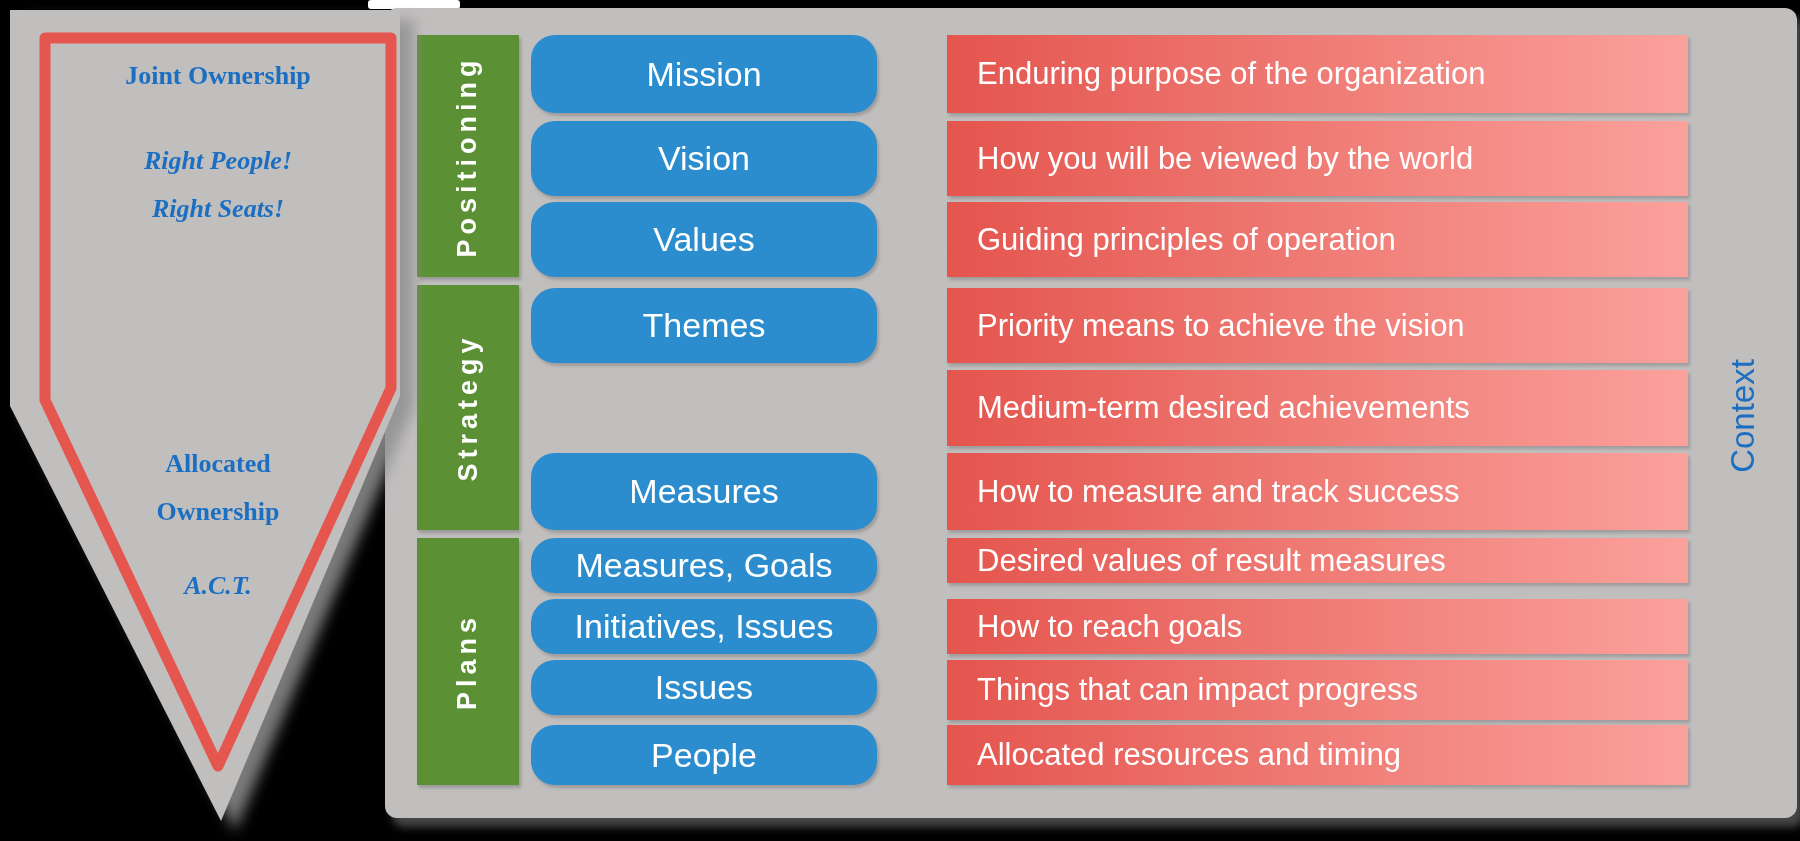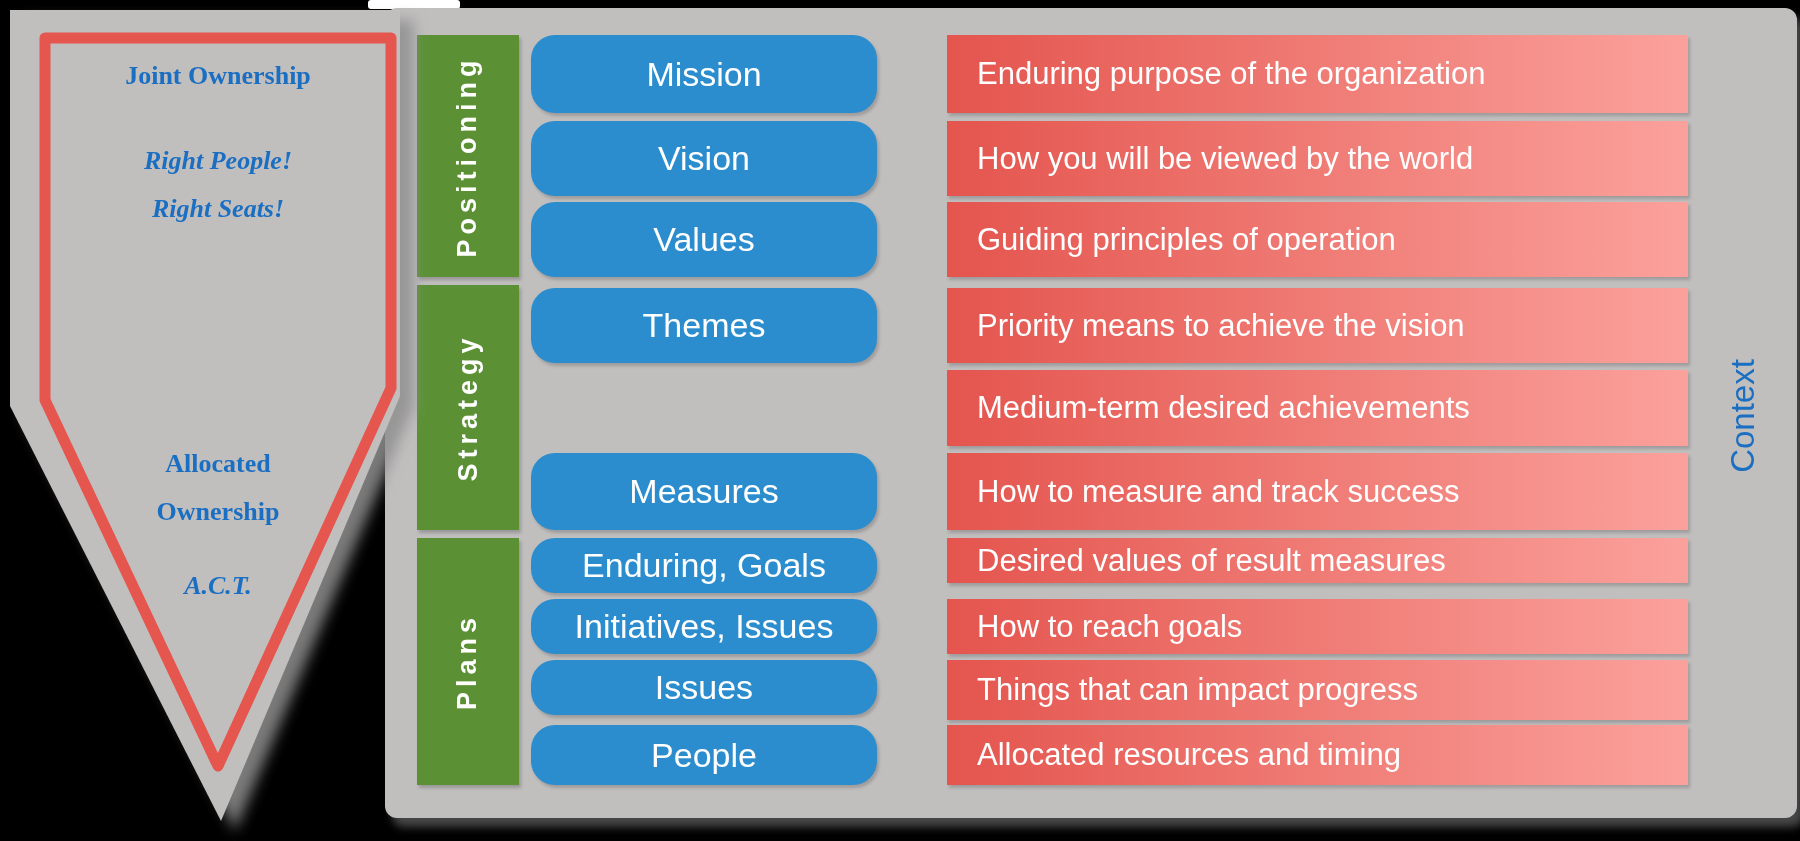--- a/index.html
+++ b/index.html
@@ -104,21 +104,21 @@
   <div class="cell desc" style="top:202px;height:75px">Guiding principles of operation</div>
 
   <div class="cell label" style="top:288px;height:75px">Themes</div>
   <div class="cell desc" style="top:288px;height:75px">Priority means to achieve the vision</div>
 
   <div class="cell desc" style="top:370px;height:76px">Medium-term desired achievements</div>
 
   <div class="cell label" style="top:453px;height:77px">Measures</div>
   <div class="cell desc" style="top:453px;height:77px">How to measure and track success</div>
 
-  <div class="cell label" style="top:538px;height:55px">Enduring, Goals</div>
+  <div class="cell label" style="top:538px;height:55px">Measures, Goals</div>
   <div class="cell desc" style="top:538px;height:45px">Desired values of result measures</div>
 
   <div class="cell label" style="top:599px;height:55px">Initiatives, Issues</div>
   <div class="cell label" style="top:660px;height:55px">Issues</div>
 
   <div class="cell desc" style="top:599px;height:55px">How to reach goals</div>
   <div class="cell desc" style="top:660px;height:60px">Things that can impact progress</div>
 
   <div class="cell label" style="top:725px;height:60px">People</div>
   <div class="cell desc" style="top:725px;height:60px">Allocated resources and timing</div>

